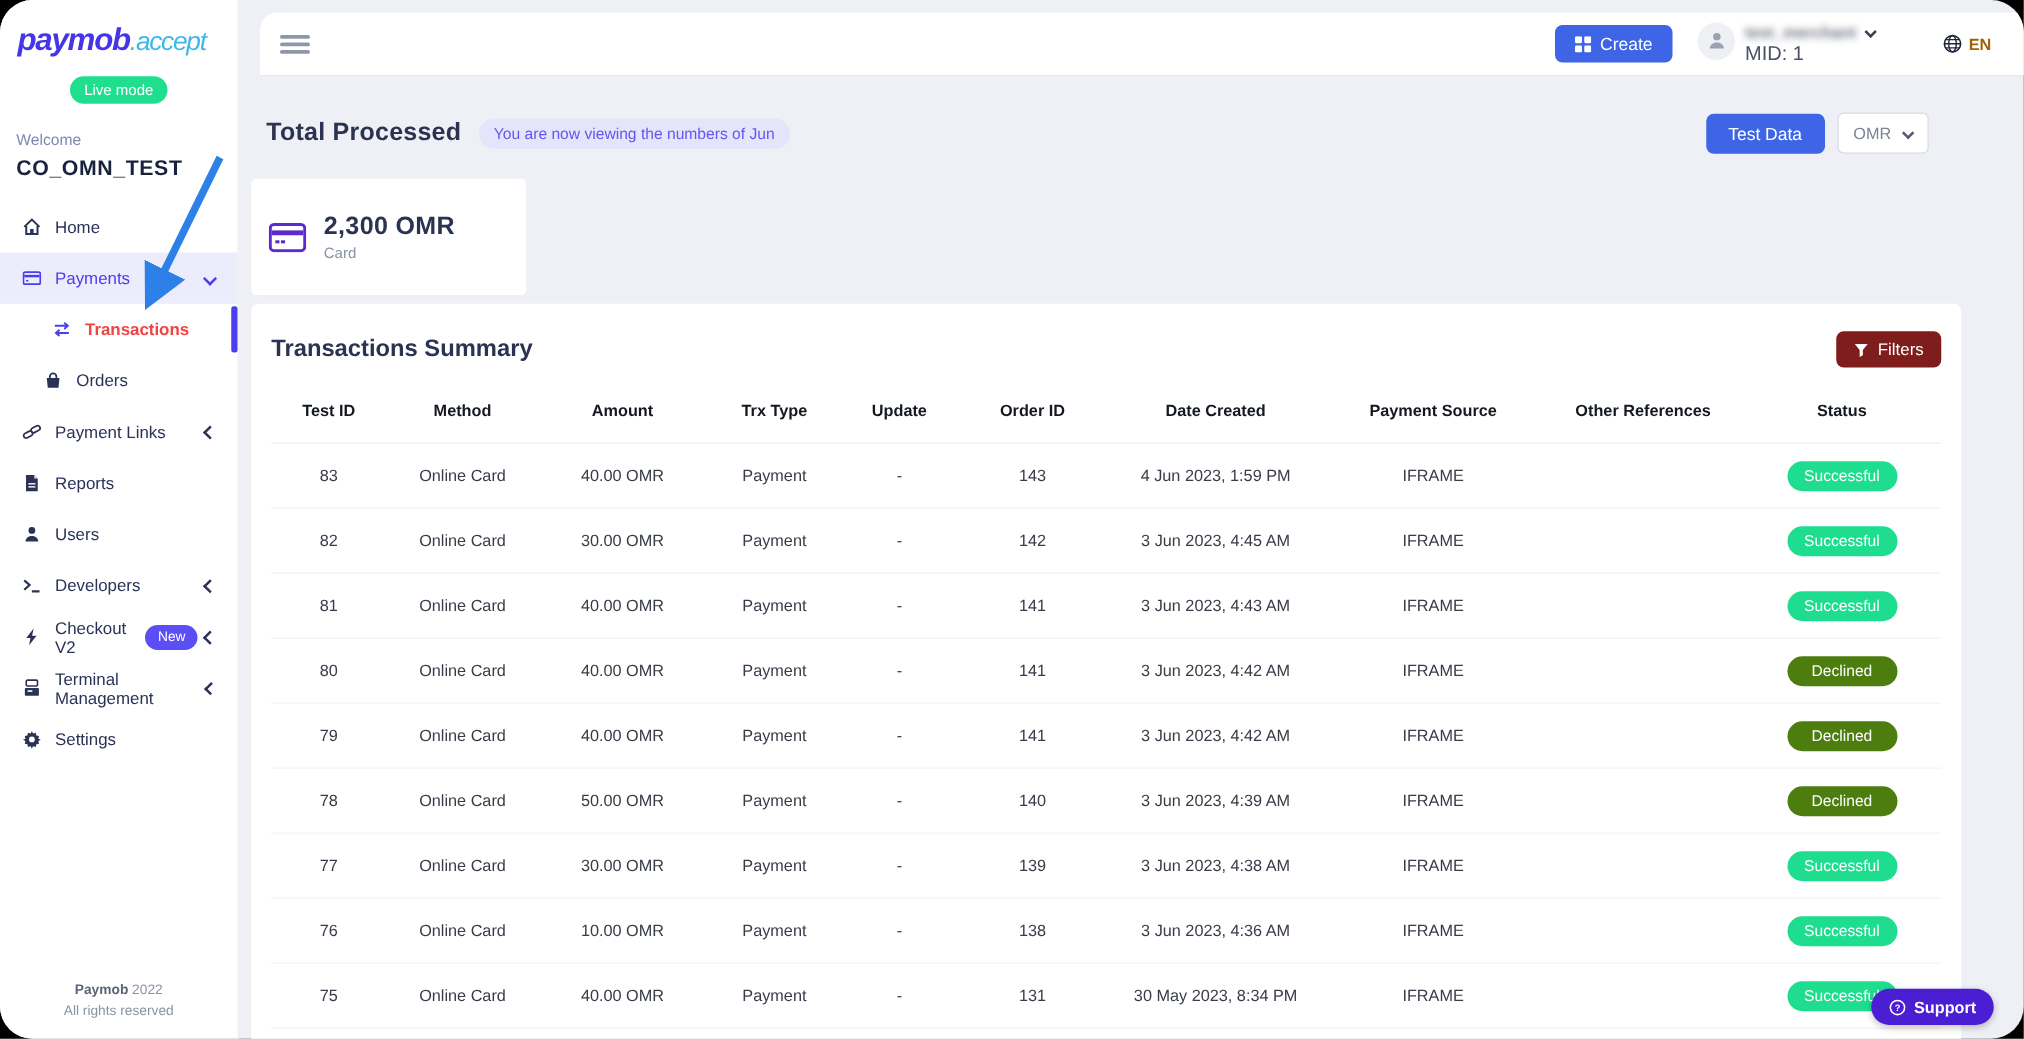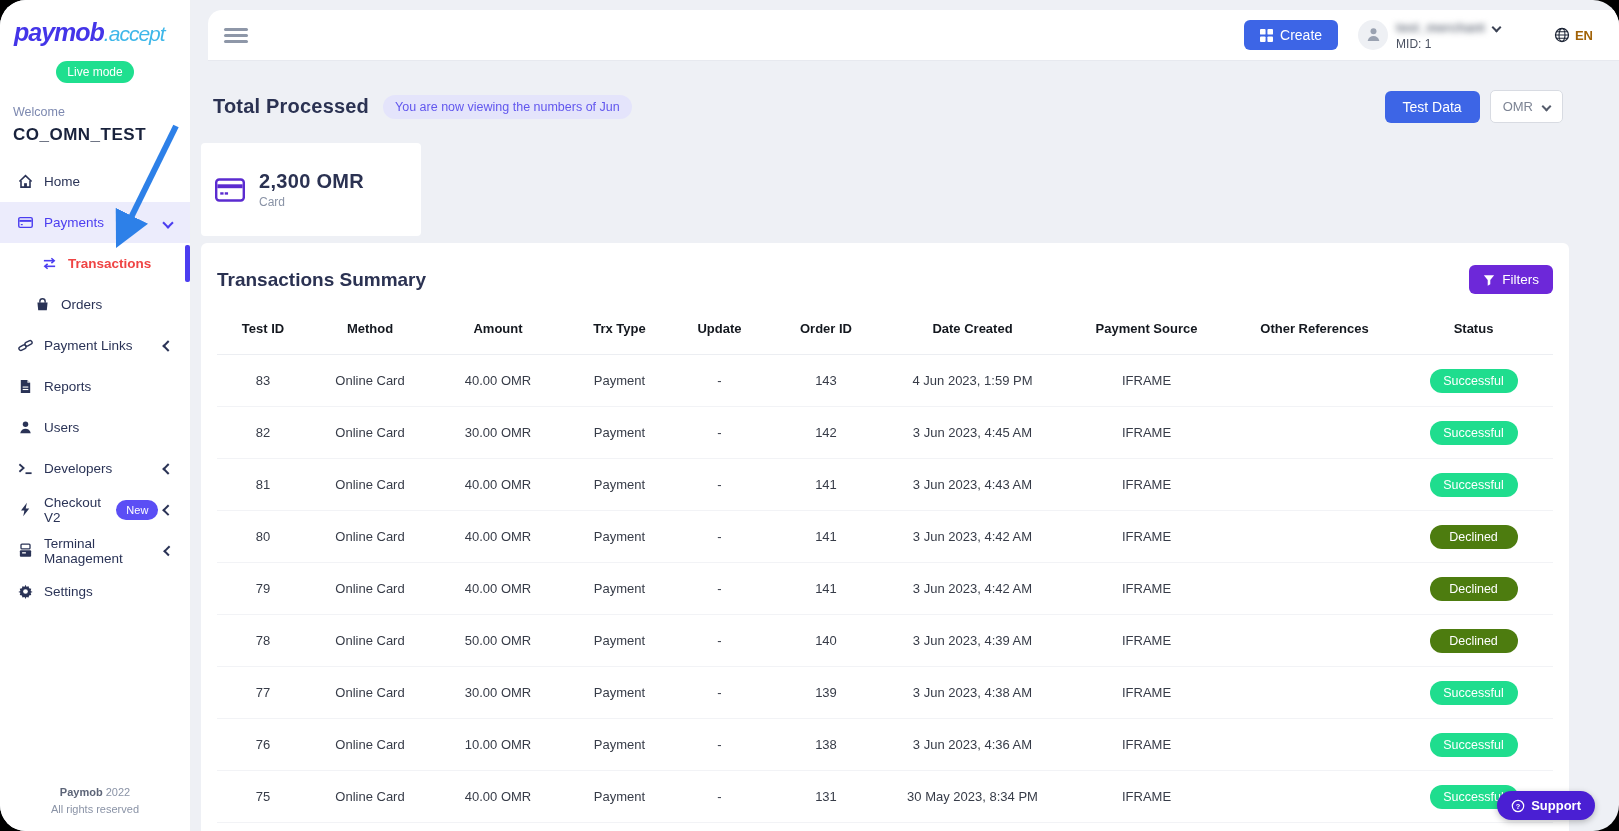--- a/index.html
+++ b/index.html
@@ -50,48 +50,48 @@
   .topbar .spacer{flex:1;}
   .btn-blue{display:inline-flex;align-items:center;gap:7px;background:#3d65e6;color:#fff;border:none;
     font-size:14px;font-weight:500;padding:7px 16px;border-radius:6px;cursor:pointer;font-family:inherit;}
   .create-btn{margin-right:20px;}
   .account{display:flex;align-items:flex-start;gap:8px;margin-right:54px;cursor:pointer;}
   .avatar{width:30px;height:30px;border-radius:50%;background:#eef0f4;display:flex;align-items:center;justify-content:center;color:#9aa2b1;}
   .avatar svg{width:17px;height:17px;}
   .acct-text .blurred{color:#6f7683;font-size:13px;font-weight:bold;filter:blur(3px);user-select:none;}
   .acct-line{display:flex;align-items:center;gap:8px;}
   .acct-line .chev{width:5px;height:5px;color:#3b4254;}
-  .mid{font-size:12px;color:#4a5161;margin-top:2px;}
+  .mid{font-size:16px;color:#4a5161;margin-top:2px;}
   .lang{display:flex;align-items:center;gap:5px;margin-right:26px;color:#a16207;font-weight:bold;font-size:13px;cursor:pointer;}
   .lang svg{width:16px;height:16px;color:#1d2536;}
 
   
   .main{position:absolute;left:190px;right:0;top:60px;bottom:0;}
-  .overview-row{display:flex;align-items:center;margin:30px 0 0 23px;padding-right:56px;}
+  .overview-row{display:flex;align-items:center;margin:30px 0 0 23px;padding-right:76px;}
   .page-title{font-size:20px;font-weight:bold;color:#2b3252;letter-spacing:.2px;}
   .viewing-chip{margin-left:14px;background:#e4e4fb;color:#6257ee;font-size:12.5px;padding:5px 12px;border-radius:13px;}
   .overview-row .spacer{flex:1;}
   .testdata-btn{margin-right:10px;padding:8px 18px;}
   .currency-select{display:inline-flex;align-items:center;gap:10px;background:#fff;border:1px solid #d8dbe2;
     border-radius:5px;padding:8px 12px;font-size:13px;color:#7d8494;cursor:pointer;}
   .currency-select .chev{width:5px;height:5px;color:#555c6b;}
 
   .stat-card{position:absolute;left:11px;top:83px;width:220px;height:93px;background:#fff;border-radius:4px;
     display:flex;align-items:center;padding-left:14px;box-sizing:border-box;}
   .stat-ico{color:#5b2bd0;margin-right:14px;display:flex;}
   .stat-ico svg{width:30px;height:24px;}
   .stat-amount{font-size:20px;font-weight:bold;color:#2b3252;letter-spacing:.3px;}
   .stat-label{font-size:12px;color:#8a93a6;margin-top:2px;}
 
   .tx-card{position:absolute;left:11px;right:50px;top:183px;bottom:-40px;background:#fff;border-radius:6px;
     padding:0 16px;box-sizing:border-box;overflow:hidden;}
   .tx-card-head{display:flex;align-items:center;margin-top:22px;}
   .tx-title{font-size:19px;font-weight:bold;color:#2b3252;}
   .tx-card-head .spacer{flex:1;}
-  .filters-btn{background:#6d28d9;padding:7px 14px;font-size:13.5px;}
+  .filters-btn{background:#7f1d1d;padding:7px 14px;font-size:13.5px;}
   .tx-head,.tx-row{display:grid;grid-template-columns:92px 122px 134px 109px 91px 122px 171px 177px 159px 1fr;align-items:center;}
   .tx-head{height:52px;margin-top:8px;border-bottom:1px solid #eceef2;}
   .tx-head div{font-size:13px;font-weight:bold;color:#14181f;text-align:center;}
   .tx-row{height:51px;border-bottom:1px solid #f2f3f6;cursor:pointer;}
   .tx-row div{font-size:13px;color:#373c48;text-align:center;}
   .pill{display:inline-block;min-width:62px;padding:5px 13px;border-radius:14px;font-size:12.5px;color:#fff;}
   .pill-successful{background:#1fdd8e;}
   .pill-declined{background:#4d7c0f;}
 
   .support-btn{position:absolute;right:24px;bottom:11px;z-index:20;display:inline-flex;align-items:center;gap:6px;

